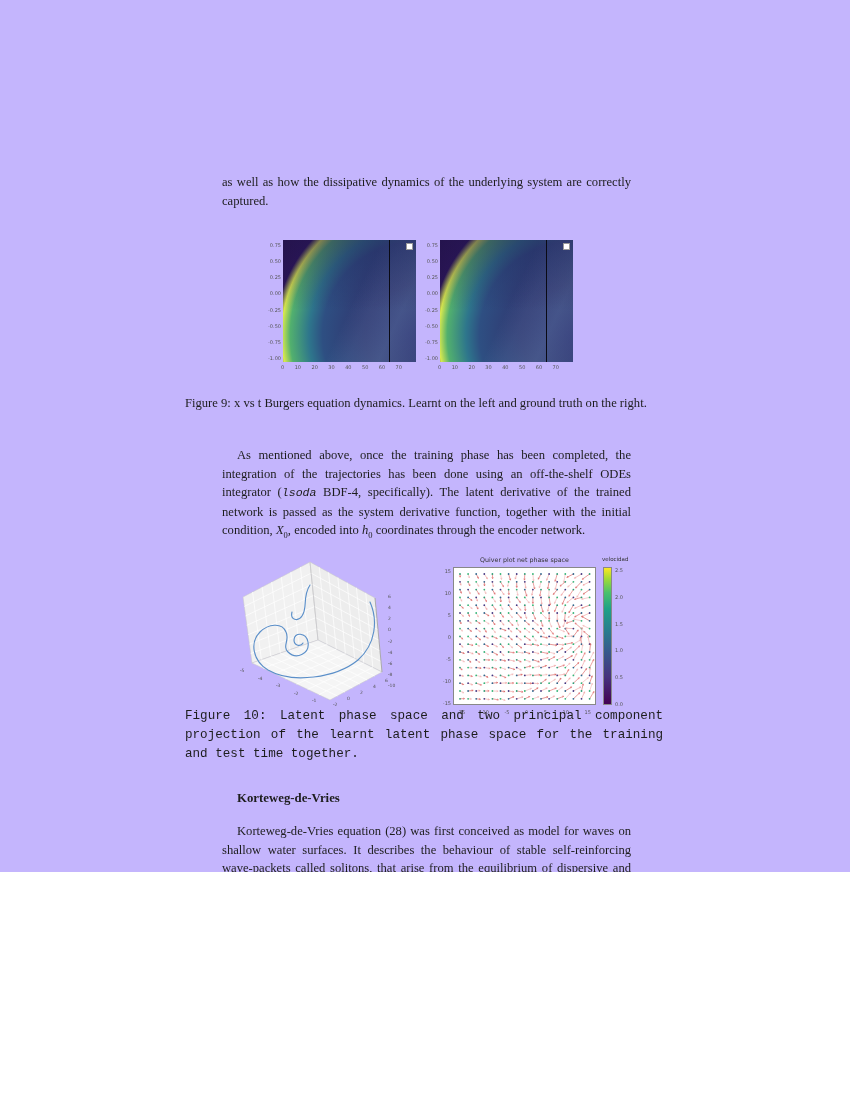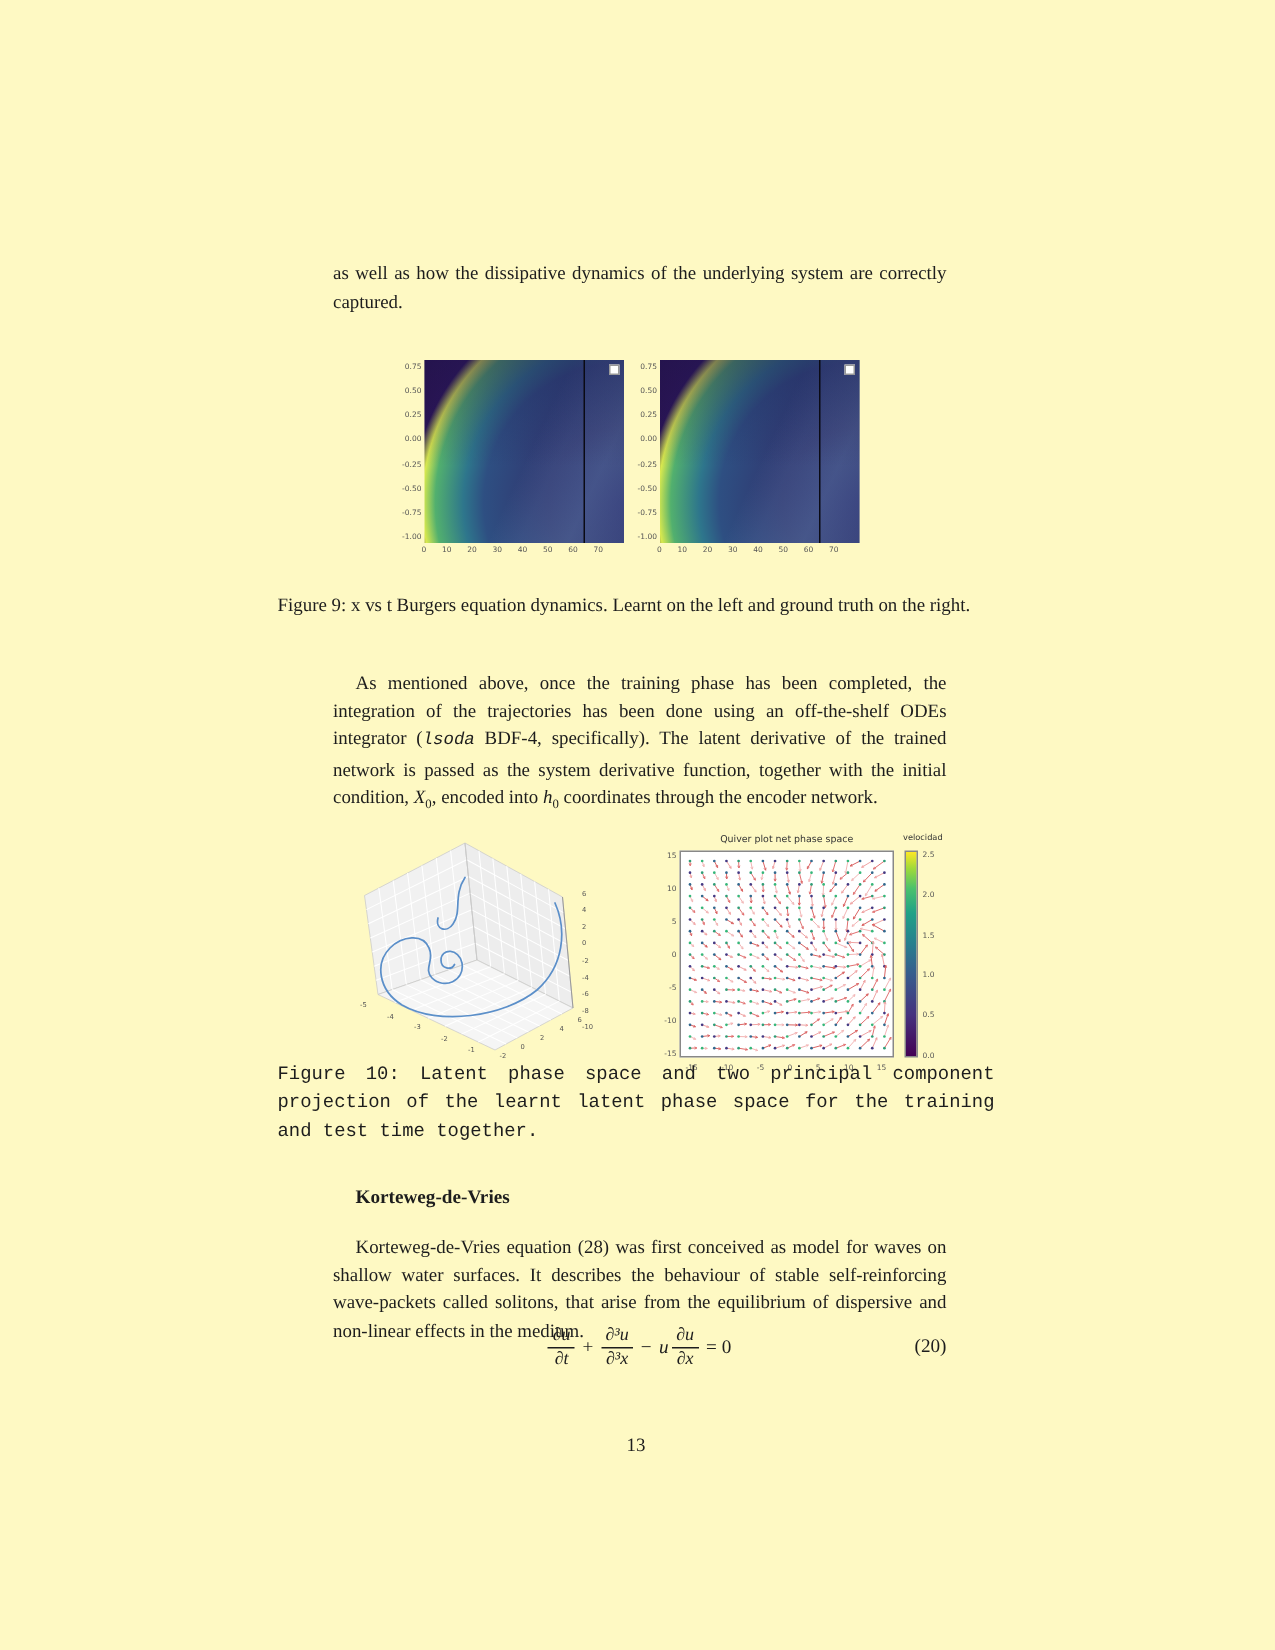--- a/index.html
+++ b/index.html
@@ -1,16 +1,16 @@
 <!DOCTYPE html>
 <html><head>
 <meta charset="utf-8">
 <style>
   html,body{margin:0;padding:0;background:#fff;}
-  .page{position:relative;width:850px;height:1100px;background:#fef9c3;overflow:hidden;
+  .page{position:relative;width:850px;height:872px;background:#c4b5fd;overflow:hidden;
         font-family:"Liberation Serif", serif;color:#1d1d1d;}
   .body-text{position:absolute;left:222px;width:409px;font-size:12.6px;line-height:18.6px;
              text-align:justify;margin:0;}
   .indent{text-indent:15px;}
   .caption{position:absolute;left:185px;width:478px;font-size:12.6px;line-height:18.8px;
            text-align:justify;margin:0;}
   .mono{font-family:"Liberation Mono", monospace;font-size:11.6px;font-style:italic;}
   .var{font-style:italic;}
   sub{font-size:8.5px;}
 

